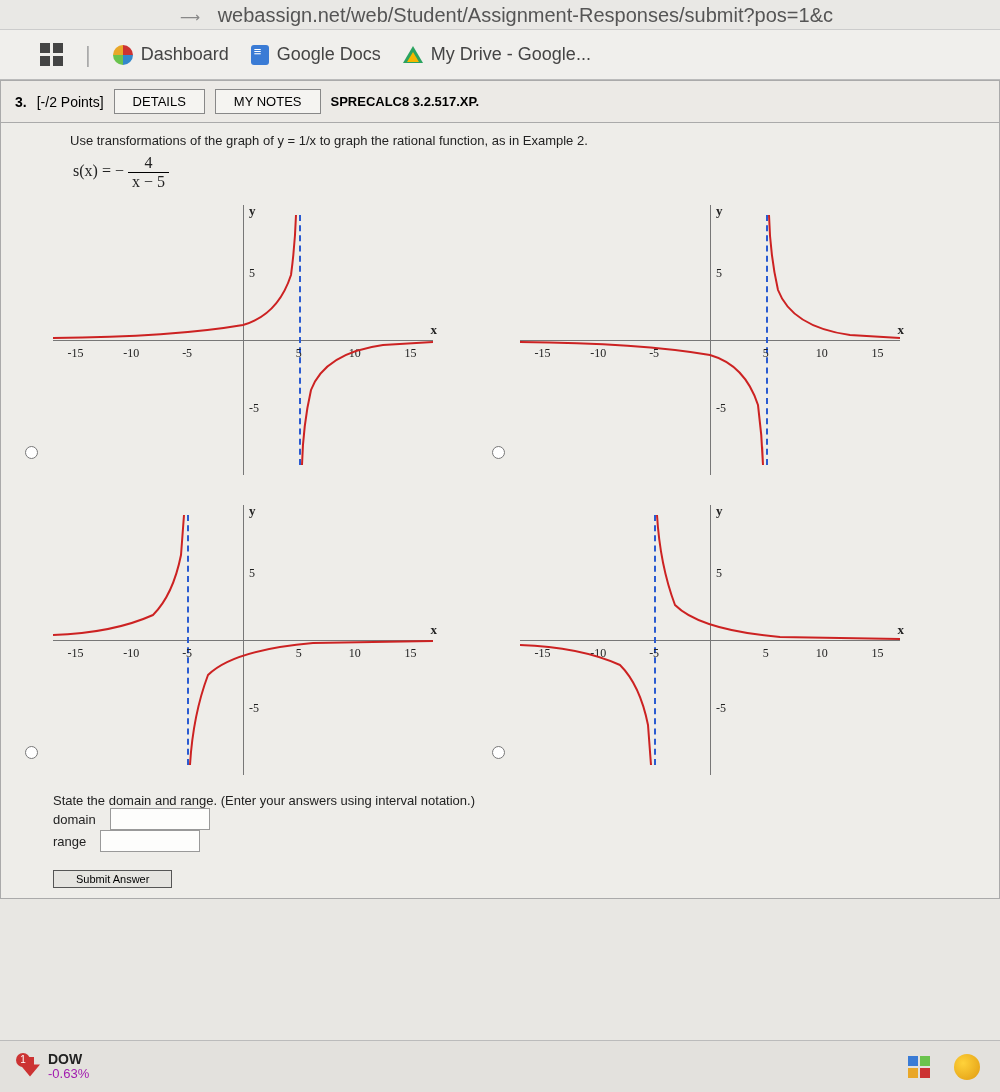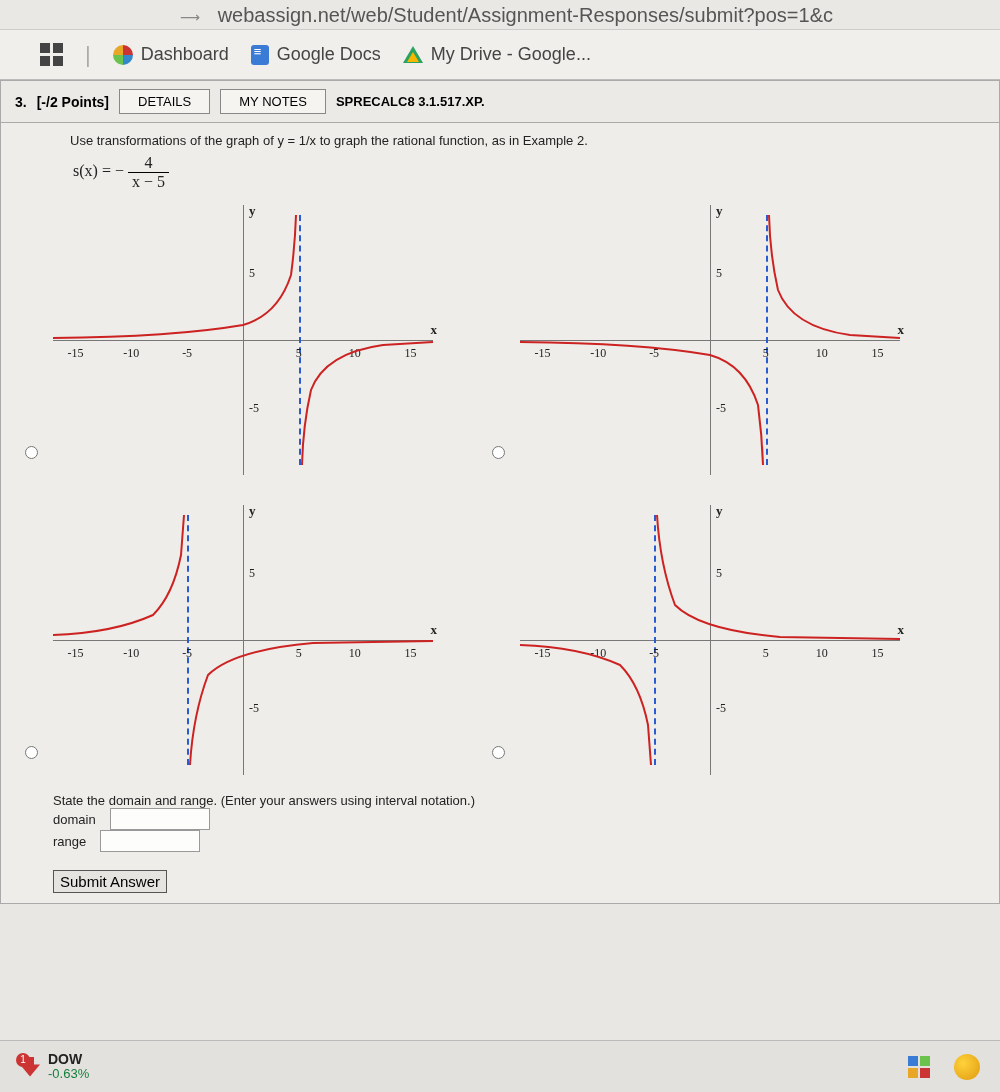--- a/index.html
+++ b/index.html
@@ -61,21 +61,21 @@
     overflow: hidden;
     position: relative;
   }
   .q-header {
     display:flex; align-items:center; gap:10px;
     padding:8px 14px;
     border:1px solid #aaa;
     background:#eceae6;
     font-size:14px;
   }
-  .q-header .pts { font-weight:bold; }
+  .q-header .pts { font-weight:normal; }
   .btn {
     border:1px solid #888; background:#f5f4f1; padding:4px 18px; font-size:13px;
     cursor:pointer;
   }
   .q-ref { font-weight:bold; font-size:13px; }
 
   .q-body {
     border:1px solid #aaa;
     border-top:none;
     background:#eeede9;
@@ -104,34 +104,34 @@
   .vasym { position:absolute; top:10px; bottom:10px; width:0; border-left:2px dashed #2a5bd1; }
   svg.curve { position:absolute; left:0; top:0; width:100%; height:100%; }
   svg.curve path { stroke:#c22; stroke-width:2; fill:none; }
 
   .domain-range { margin-top:18px; font-size:13px; }
   .domain-range .row { display:flex; align-items:center; gap:14px; }
   .domain-range input[type=text]{
     width:100px; height:22px; border:1px solid #999; background:#fdfdfc;
   }
   .submit-btn {
-    margin-top:18px; border:1px solid #555; background:#e5e4e0; font-size:15px; padding:2px 6px;cursor:pointer;
+    margin-top:18px; border:1px solid #555; background:#e5e4e0; font-size:11px; padding:2px 22px;cursor:pointer;
   }
 
   .taskbar {
     position:absolute; left:0; right:0; bottom:0; height:52px;
     background:#e3e1dd; border-top:1px solid #bbb;
     display:flex; align-items:center; padding:0 20px; gap:24px;
   }
   .stock { display:flex; align-items:center; gap:8px; }
   .stock-ic { width:20px;height:20px;background:#c33;clip-path:polygon(50% 100%,0 40%,30% 40%,30% 0,70% 0,70% 40%,100% 40%);position:relative}
   .stock-badge{position:absolute;top:-4px;left:-4px;width:14px;height:14px;border-radius:50%;background:#c33;color:#fff;font-size:10px;line-height:14px;text-align:center}
   .stock-txt { line-height:1.1; font-size:14px; }
   .stock-txt .sym { font-weight:600; color:#222;}
-  .stock-txt .chg { color:#15803d; font-size:13px;}
+  .stock-txt .chg { color:#a21caf; font-size:13px;}
   .tb-spacer{flex:1}
   .win-ic{display:grid;grid-template-columns:10px 10px;grid-template-rows:10px 10px;gap:2px}
   .win-ic span:nth-child(1){background:#3a7bd5}
   .win-ic span:nth-child(2){background:#6ac34d}
   .win-ic span:nth-child(3){background:#e9a728}
   .win-ic span:nth-child(4){background:#c33}
   .search {
     display:flex;align-items:center;gap:10px;border:1px solid #aaa;border-radius:22px;
     padding:6px 18px;background:#f3f2ef;min-width:200px;font-size:17px;color:#555;
   }
@@ -169,21 +169,21 @@
   </div>
 </div>
 
 <div class="page">
 
   <div class="q-header">
     <span style="font-weight:bold">3.</span>
     <span class="pts">[-/2 Points]</span>
     <button class="btn">DETAILS</button>
     <button class="btn">MY NOTES</button>
-    <span class="q-ref">SPRECALC8 3.1.517.XP.</span>
+    <span class="q-ref">SPRECALC8 3.2.517.XP.</span>
   </div>
 
   <div class="q-body">
     <div class="instr">Use transformations of the graph of y = 1/x to graph the rational function, as in Example 2.</div>
     <div class="formula">
       <span>s(x) = −</span>
       <span class="frac">
         <div class="n">4</div>
         <div class="d">x − 5</div>
       </span>

